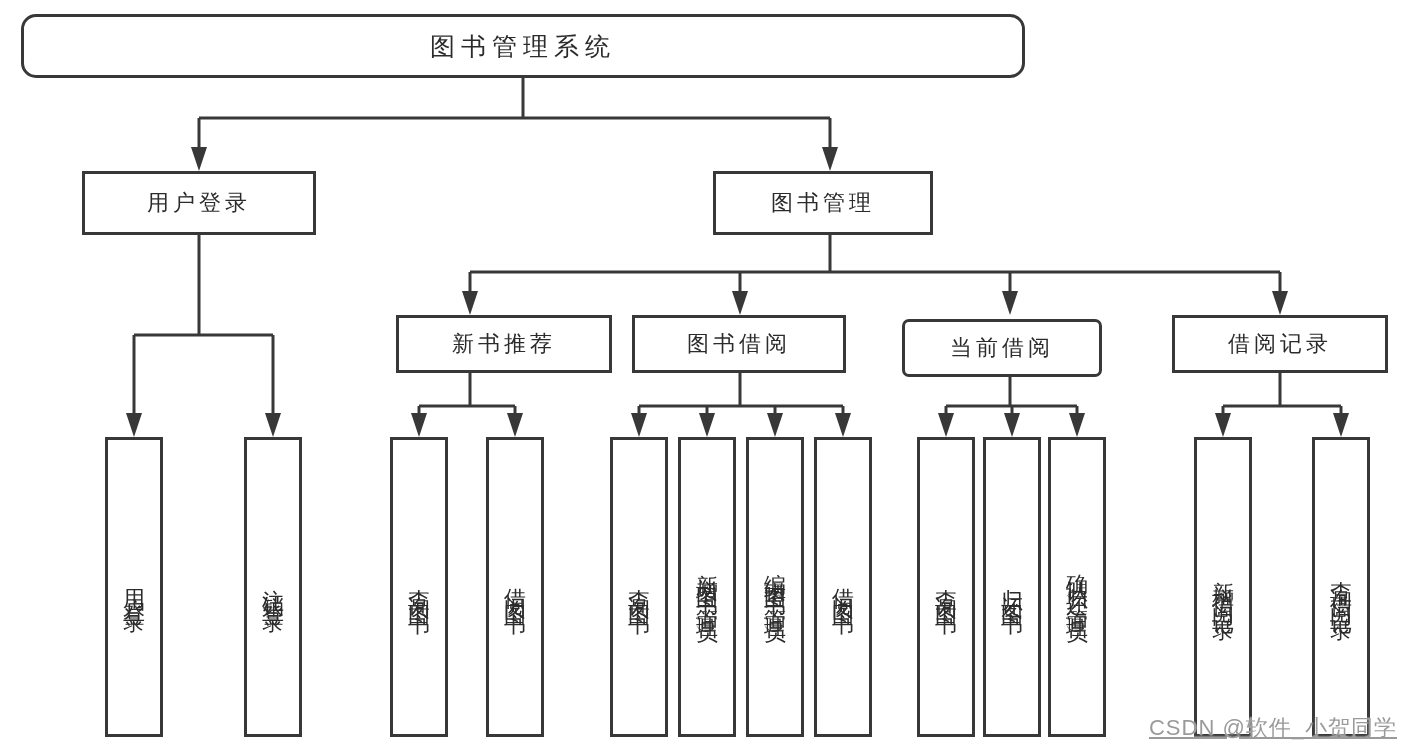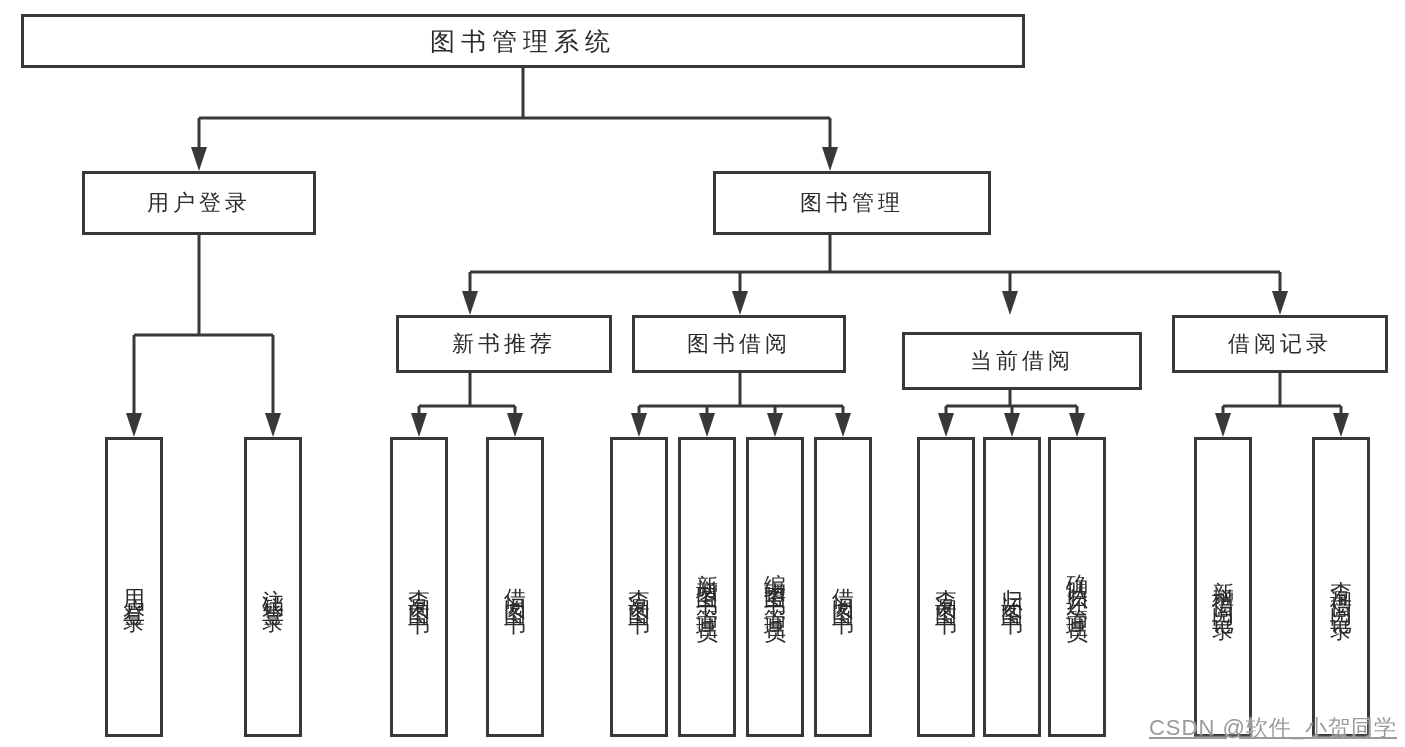--- a/index.html
+++ b/index.html
@@ -120,36 +120,36 @@
       <polygon points="1004,413 1020,413 1012,437"></polygon>
       <path d="M 1077 406 V 419"></path>
       <polygon points="1069,413 1085,413 1077,437"></polygon>
       <path d="M 1280 373 V 406 M 1223 406 H 1341"></path>
       <path d="M 1223 406 V 419"></path>
       <polygon points="1215,413 1231,413 1223,437"></polygon>
       <path d="M 1341 406 V 419"></path>
       <polygon points="1333,413 1349,413 1341,437"></polygon>
     </svg>
   <div id="nodes-layer">
-      <div class="node horizontal root" style="left: 21px; top: 14px; width: 1004px; height: 54px;">
+      <div class="node horizontal root" style="left: 21px; top: 14px; width: 1004px; height: 64px; border-radius: 15px;">
         <span class="node-label">图书管理系统</span>
       </div>
       <div class="node horizontal" style="left: 82px; top: 171px; width: 234px; height: 64px;">
         <span class="node-label">用户登录</span>
       </div>
-      <div class="node horizontal" style="left: 713px; top: 171px; width: 278px; height: 64px;">
+      <div class="node horizontal" style="left: 713px; top: 171px; width: 220px; height: 64px;">
         <span class="node-label">图书管理</span>
       </div>
       <div class="node horizontal" style="left: 362px; top: 315px; width: 216px; height: 58px; margin-left: 34px;">
         <span class="node-label">新书推荐</span>
       </div>
       <div class="node horizontal" style="left: 632px; top: 315px; width: 214px; height: 58px;">
         <span class="node-label">图书借阅</span>
       </div>
-      <div class="node horizontal" style="left: 902px; top: 332px; width: 240px; height: 58px;">
+      <div class="node horizontal" style="left: 902px; top: 319px; width: 200px; height: 58px; border-radius: 7px;">
         <span class="node-label">当前借阅</span>
       </div>
       <div class="node horizontal" style="left: 1172px; top: 315px; width: 216px; height: 58px;">
         <span class="node-label">借阅记录</span>
       </div>
       <div class="node vertical" style="left: 105px; top: 437px; width: 58px; height: 300px;">
         <span class="node-label">用户登录</span>
       </div>
       <div class="node vertical" style="left: 244px; top: 437px; width: 58px; height: 300px;">
         <span class="node-label">注销登录</span>

